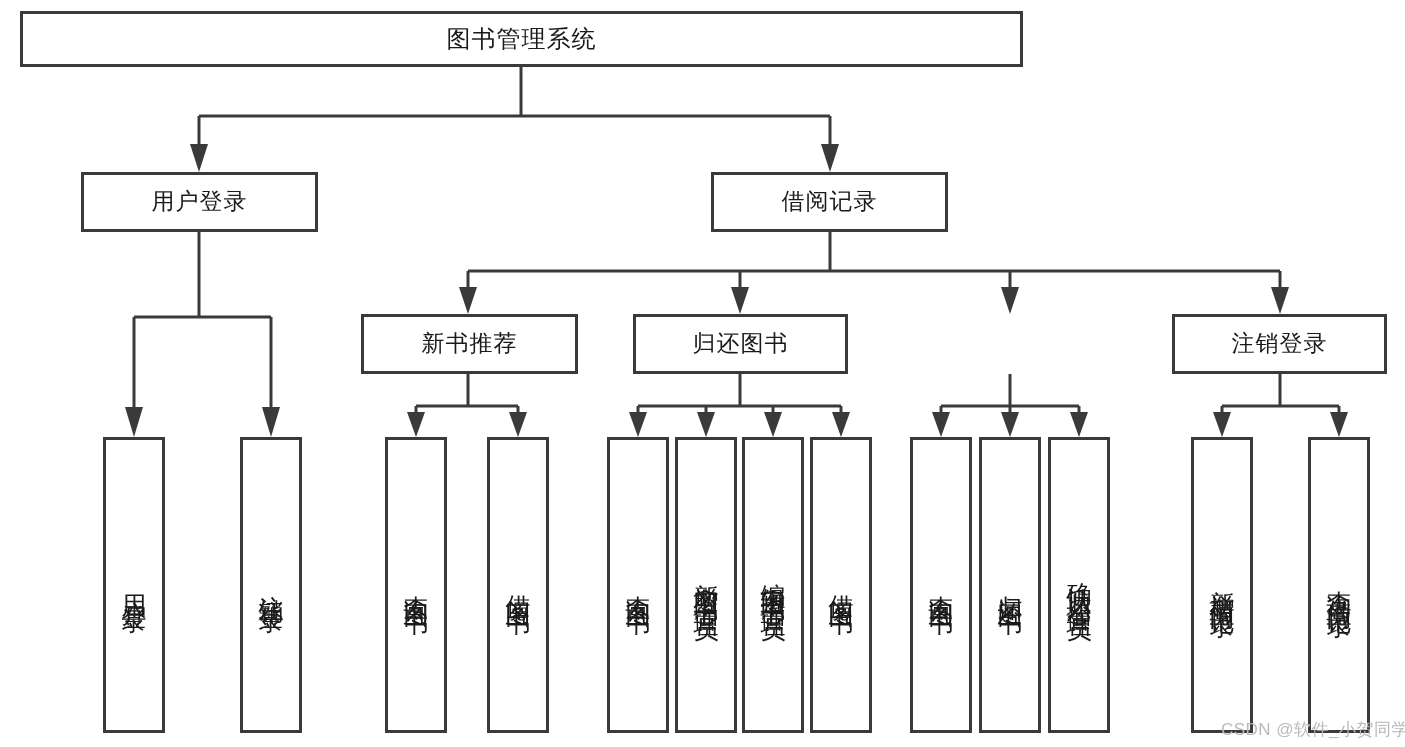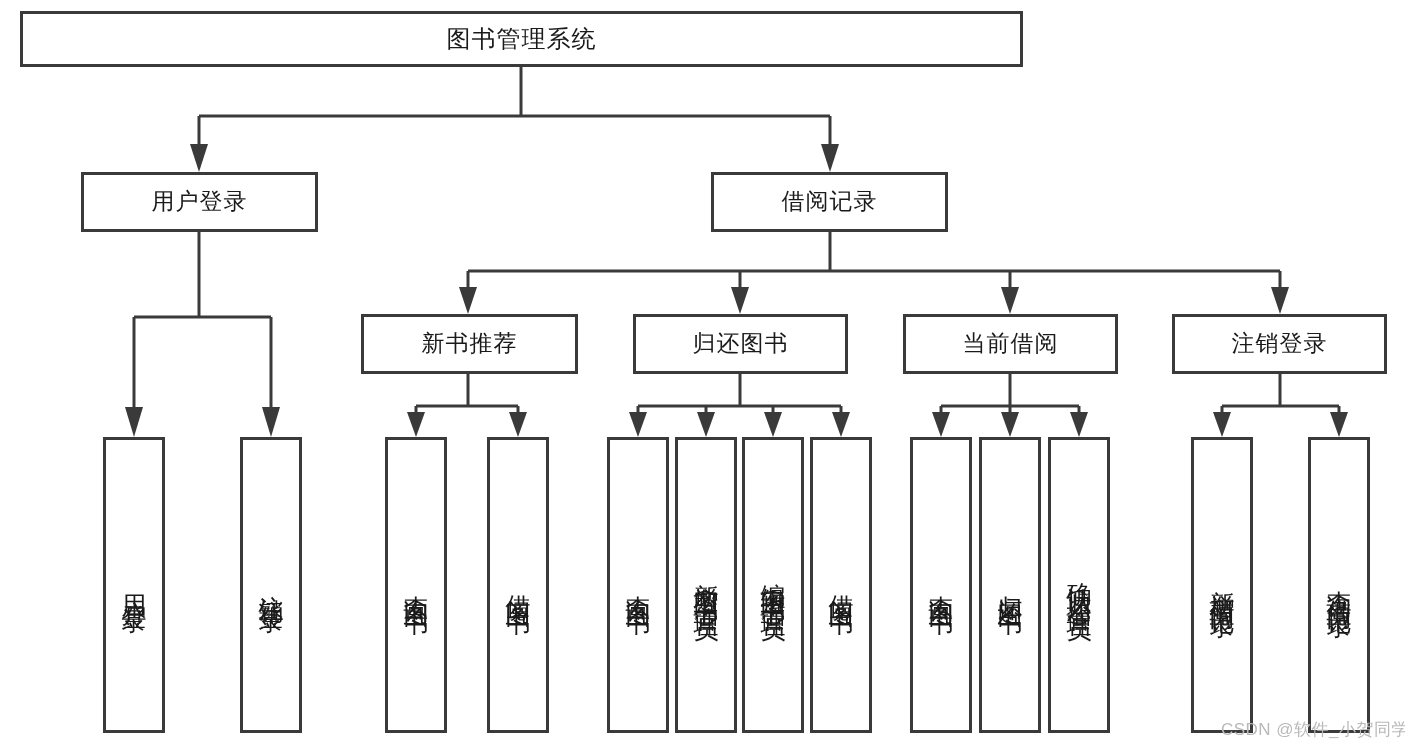--- a/index.html
+++ b/index.html
@@ -172,23 +172,20 @@
   <div class="node horiz" style="left:711px; top:172px; width:237px; height:60px;">
     <span class="node-label">借阅记录</span>
   </div>
 
   <div class="node horiz" style="left:361px; top:314px; width:217px; height:60px;">
     <span class="node-label">新书推荐</span>
   </div>
   <div class="node horiz" style="left:633px; top:314px; width:215px; height:60px;">
     <span class="node-label">归还图书</span>
   </div>
-  <div class="node horiz" style="left:903px; top:314px; width:215px; height:60px;">
-    <span class="node-label">当前借阅</span>
-  </div>
   <div class="node horiz" style="left:1172px; top:314px; width:215px; height:60px;">
     <span class="node-label">注销登录</span>
   </div>
 
   <div class="node vert" style="left:103px; top:437px; width:62px; height:296px;">
     <span class="node-label">用户登录</span>
   </div>
   <div class="node vert" style="left:240px; top:437px; width:62px; height:296px;">
     <span class="node-label">注销登录</span>
   </div>

